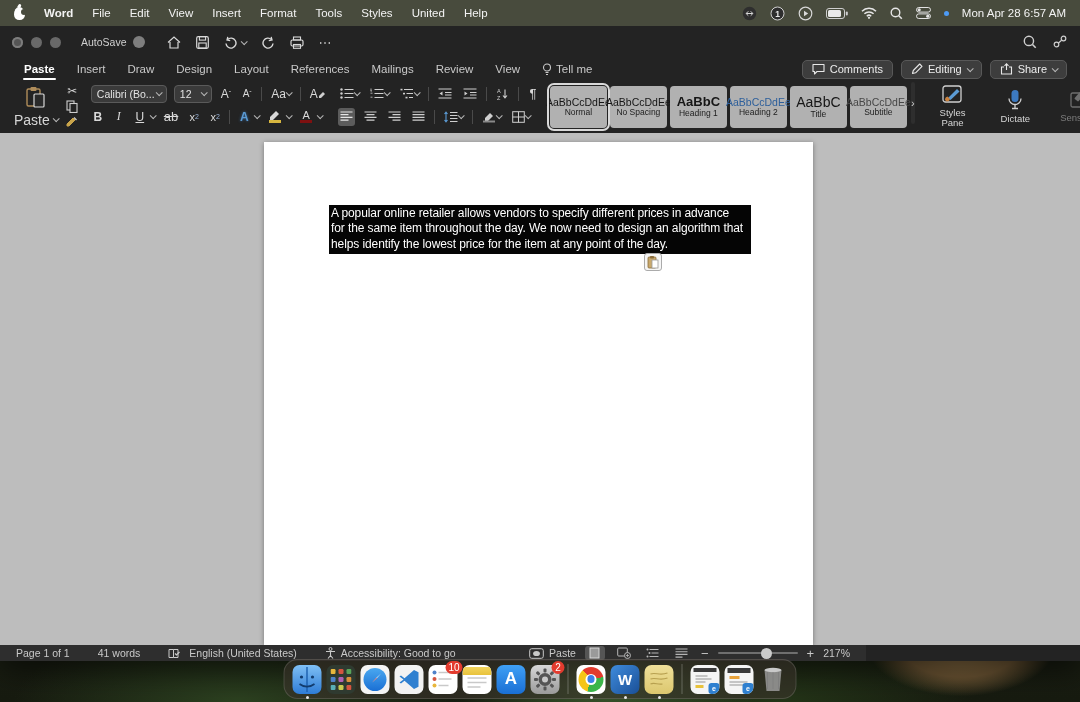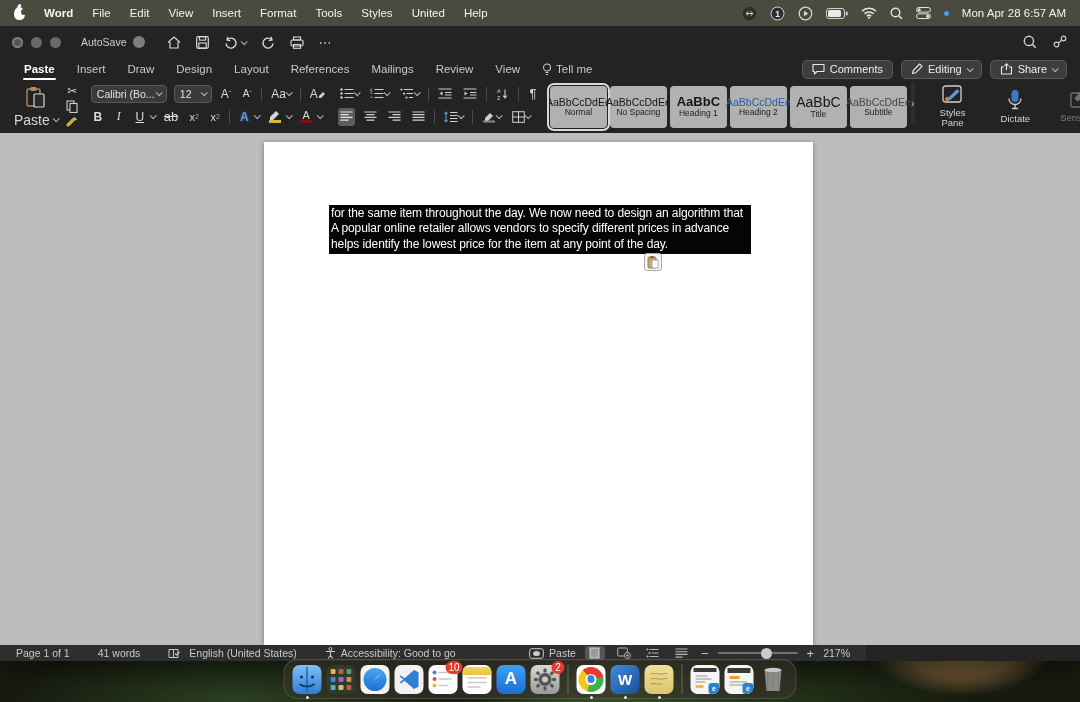--- a/index.html
+++ b/index.html
@@ -556,22 +556,22 @@
           </span>
         <span>Sensitivity</span>
       </div>
       <div class="rdiv"></div>
 
     </div>
 
     <div class="canvas">
       <div class="page">
         <div class="hl-block" id="highlight-block">
+            <div>A popular online retailer allows vendors to specify different prices in advance</div>
             <div>for the same item throughout the day. We now need to design an algorithm that</div>
-            <div>A popular online retailer allows vendors to specify different prices in advance</div>
             <div>helps identify the lowest price for the item at any point of the day.</div>
           </div>
         <div class="paste-opt">
           <svg width="12" height="14" viewBox="0 0 12 14">
               <rect x="1" y="2" width="8" height="11" rx="1" fill="#c9a96d" stroke="#8a6d3b" stroke-width=".8"></rect>
               <rect x="3" y="1" width="4" height="2.5" rx=".8" fill="#8a6d3b"></rect>
               <rect x="5" y="5" width="6" height="8" fill="#fff" stroke="#999" stroke-width=".8"></rect>
             </svg>
         </div>
       </div>

